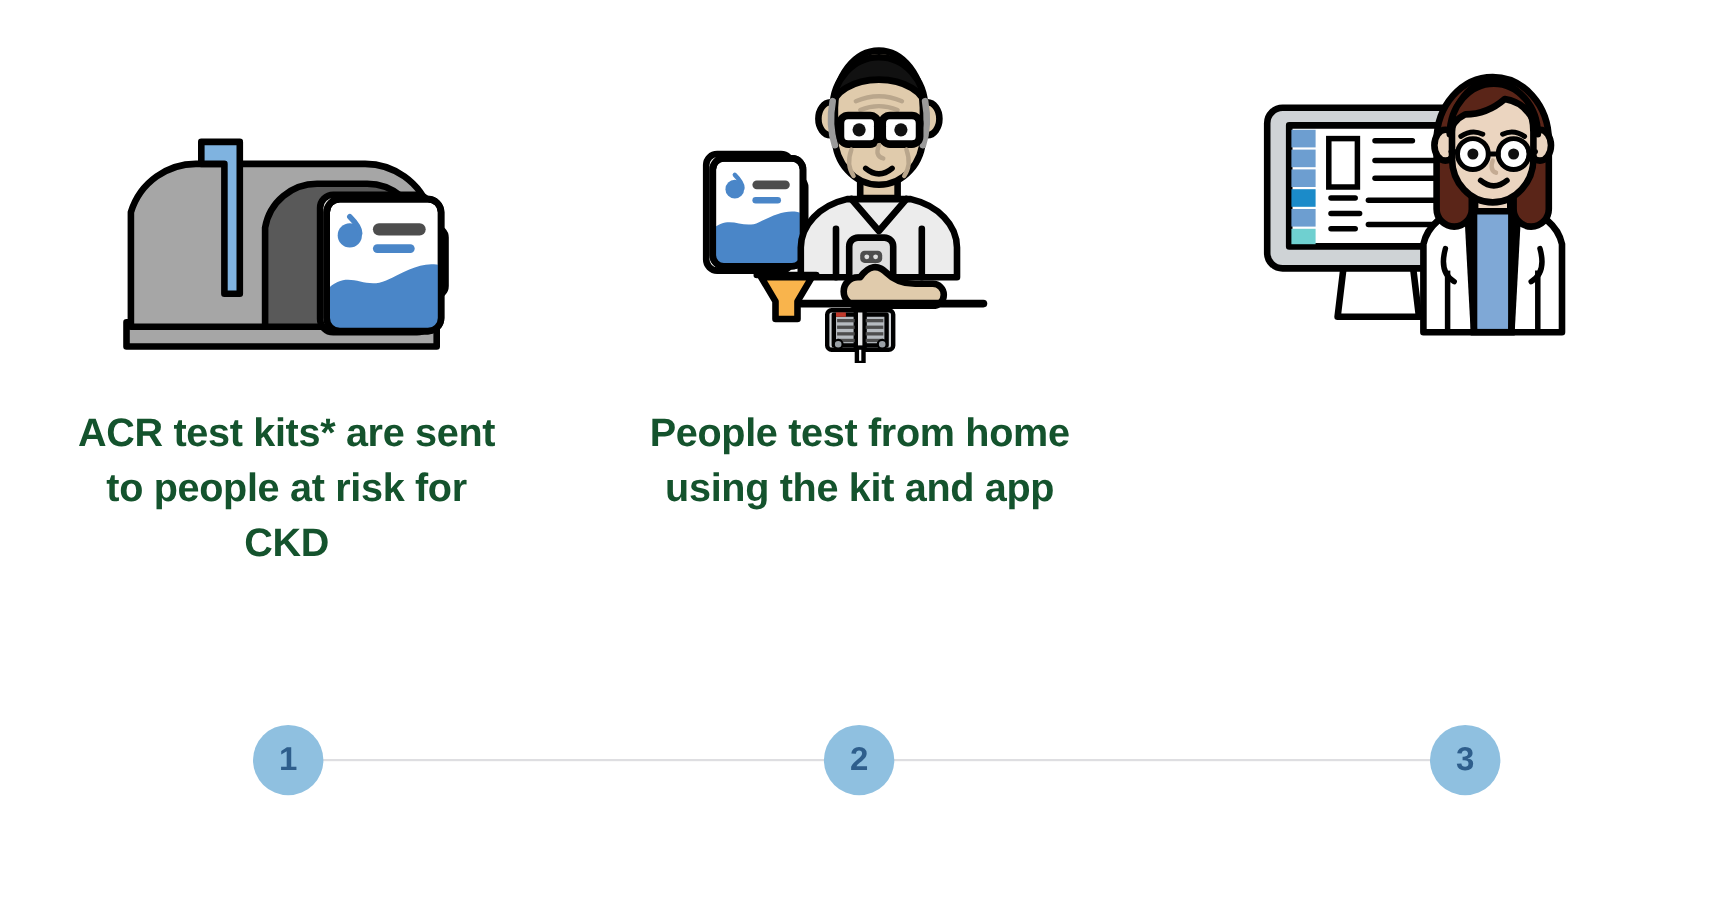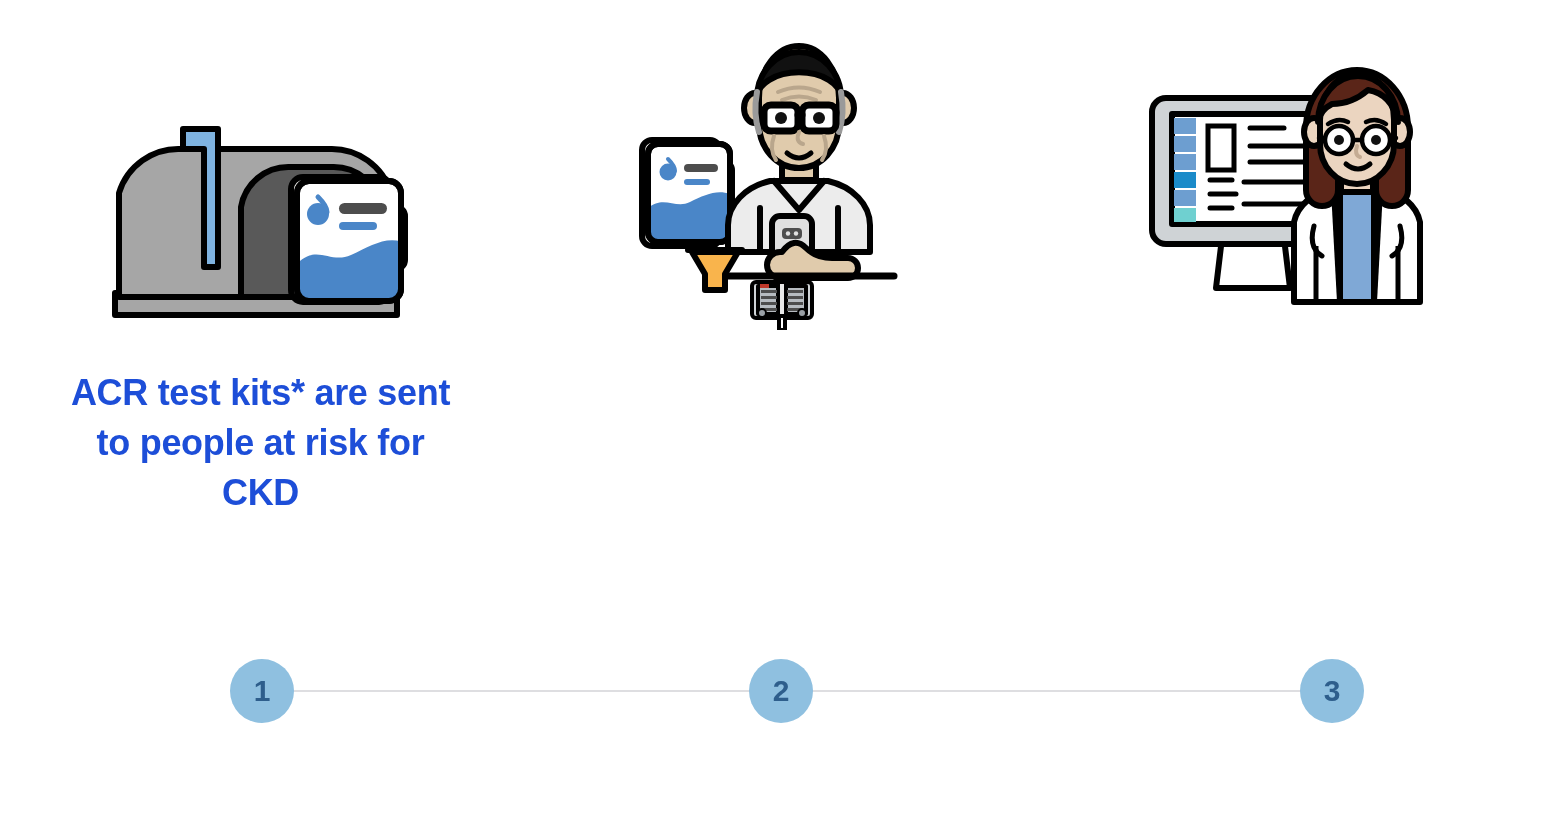--- a/index.html
+++ b/index.html
@@ -47,21 +47,21 @@
     justify-content: center;
     padding-top: 95px;
     box-sizing: border-box;
   }
   .art svg { display: block; }
 
   .caption {
     margin-top: 38px;
     width: 380px;
     text-align: center;
-    color: #1d4ed8;
+    color: #14532d;
     font-size: 36px;
     line-height: 50px;
     font-weight: bold;
     letter-spacing: -0.3px;
   }
   .step-2 .caption { width: 400px; }
   .step-3 .caption { width: 340px; }
 
   
   .timeline {
@@ -228,20 +228,21 @@
               <rect x="155" y="276" width="16" height="3"></rect>
             <rect x="155" y="282" width="16" height="3"></rect>
               <rect x="155" y="288" width="16" height="3"></rect>
           </g>
           <rect x="128" y="264" width="9" height="4" fill="#c0392b"></rect>
           <circle cx="130" cy="293" r="4" fill="#9aa0a6" stroke="#000" stroke-width="2"></circle>
           <circle cx="170" cy="293" r="4" fill="#9aa0a6" stroke="#000" stroke-width="2"></circle>
           <rect x="147" y="296" width="6" height="14" fill="#ffffff" stroke="#000" stroke-width="4"></rect>
         </svg>
       </div>
+      <div class="caption">People test from home using the kit and app</div>
     </div>
 
     <div class="step step-3">
       <div class="art">
         <svg width="310" height="290" viewBox="0 0 310 290">
 
           <g stroke="#000" stroke-width="6" stroke-linejoin="round">
             <path d="M74 198 L136 198 L142 248 L68 248 Z" fill="#ffffff"></path>
 
             <rect x="4" y="58" width="196" height="146" rx="14" fill="#cfd3d6"></rect>

